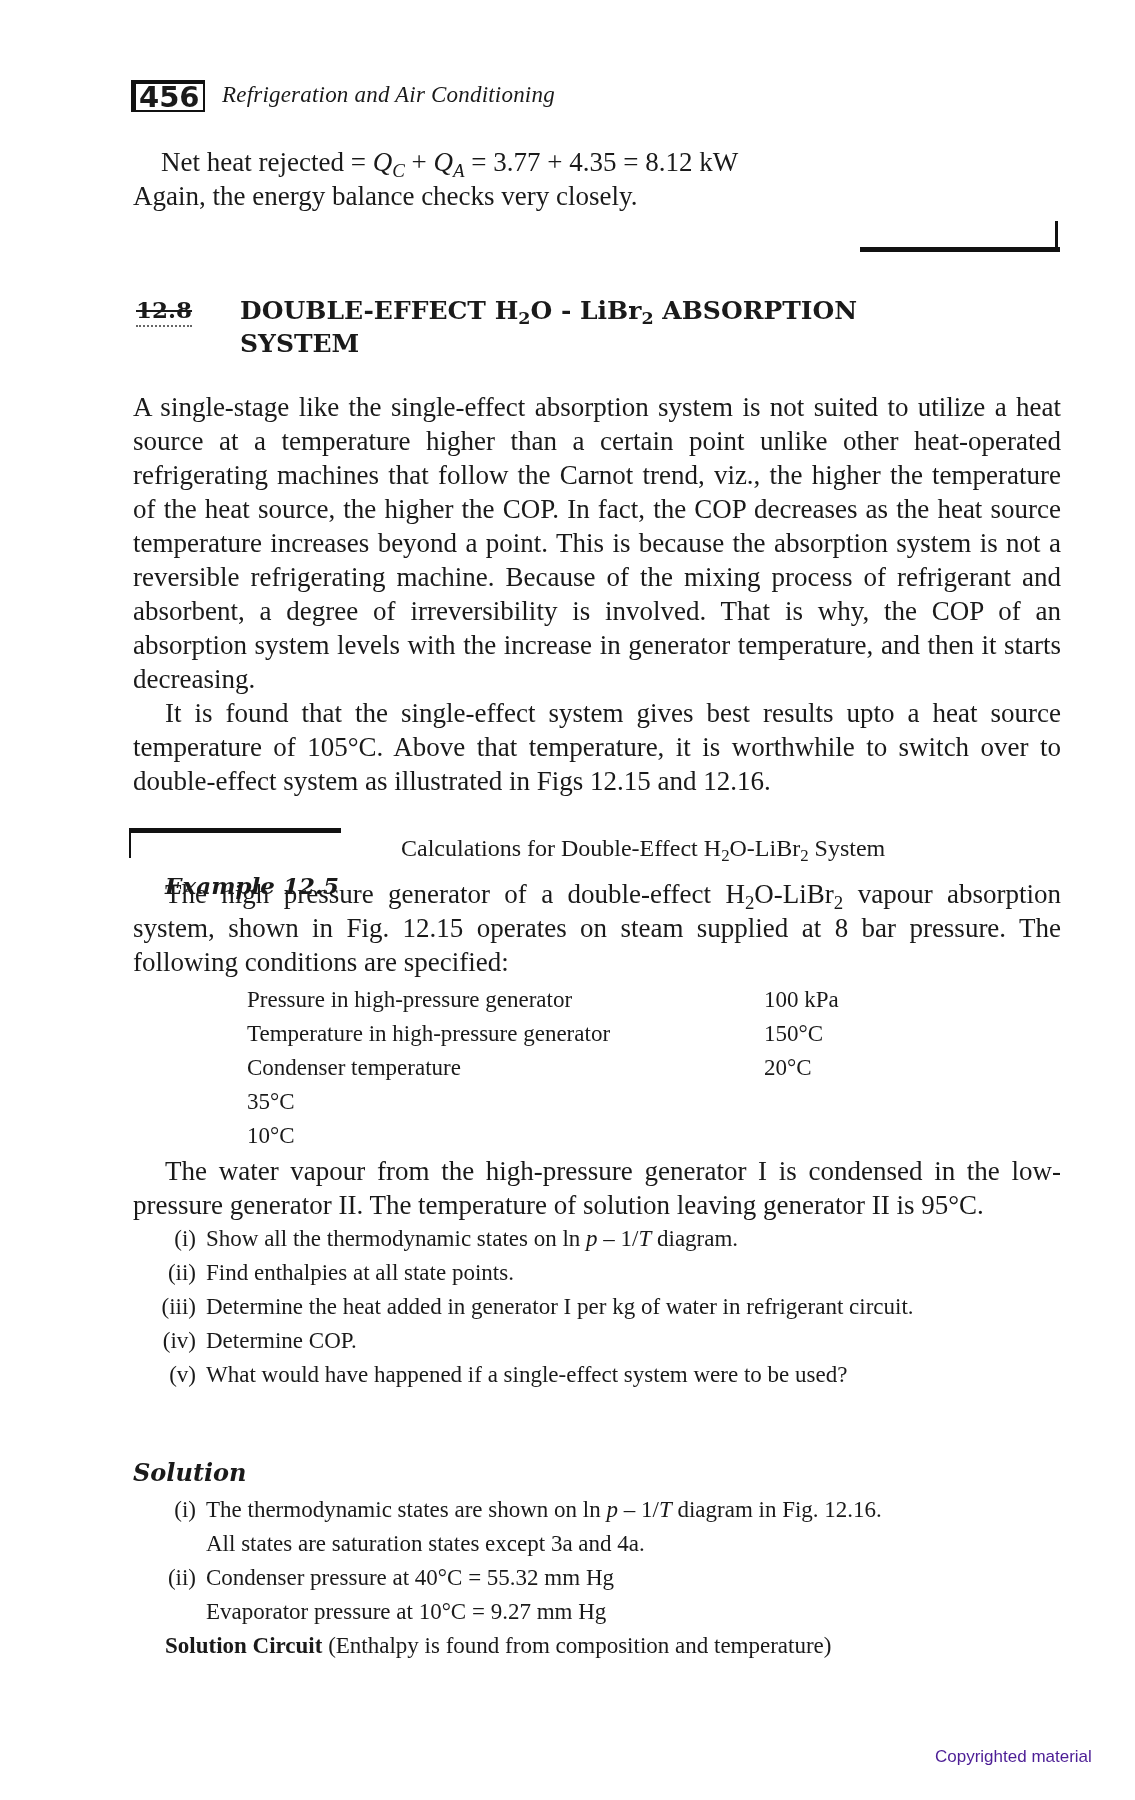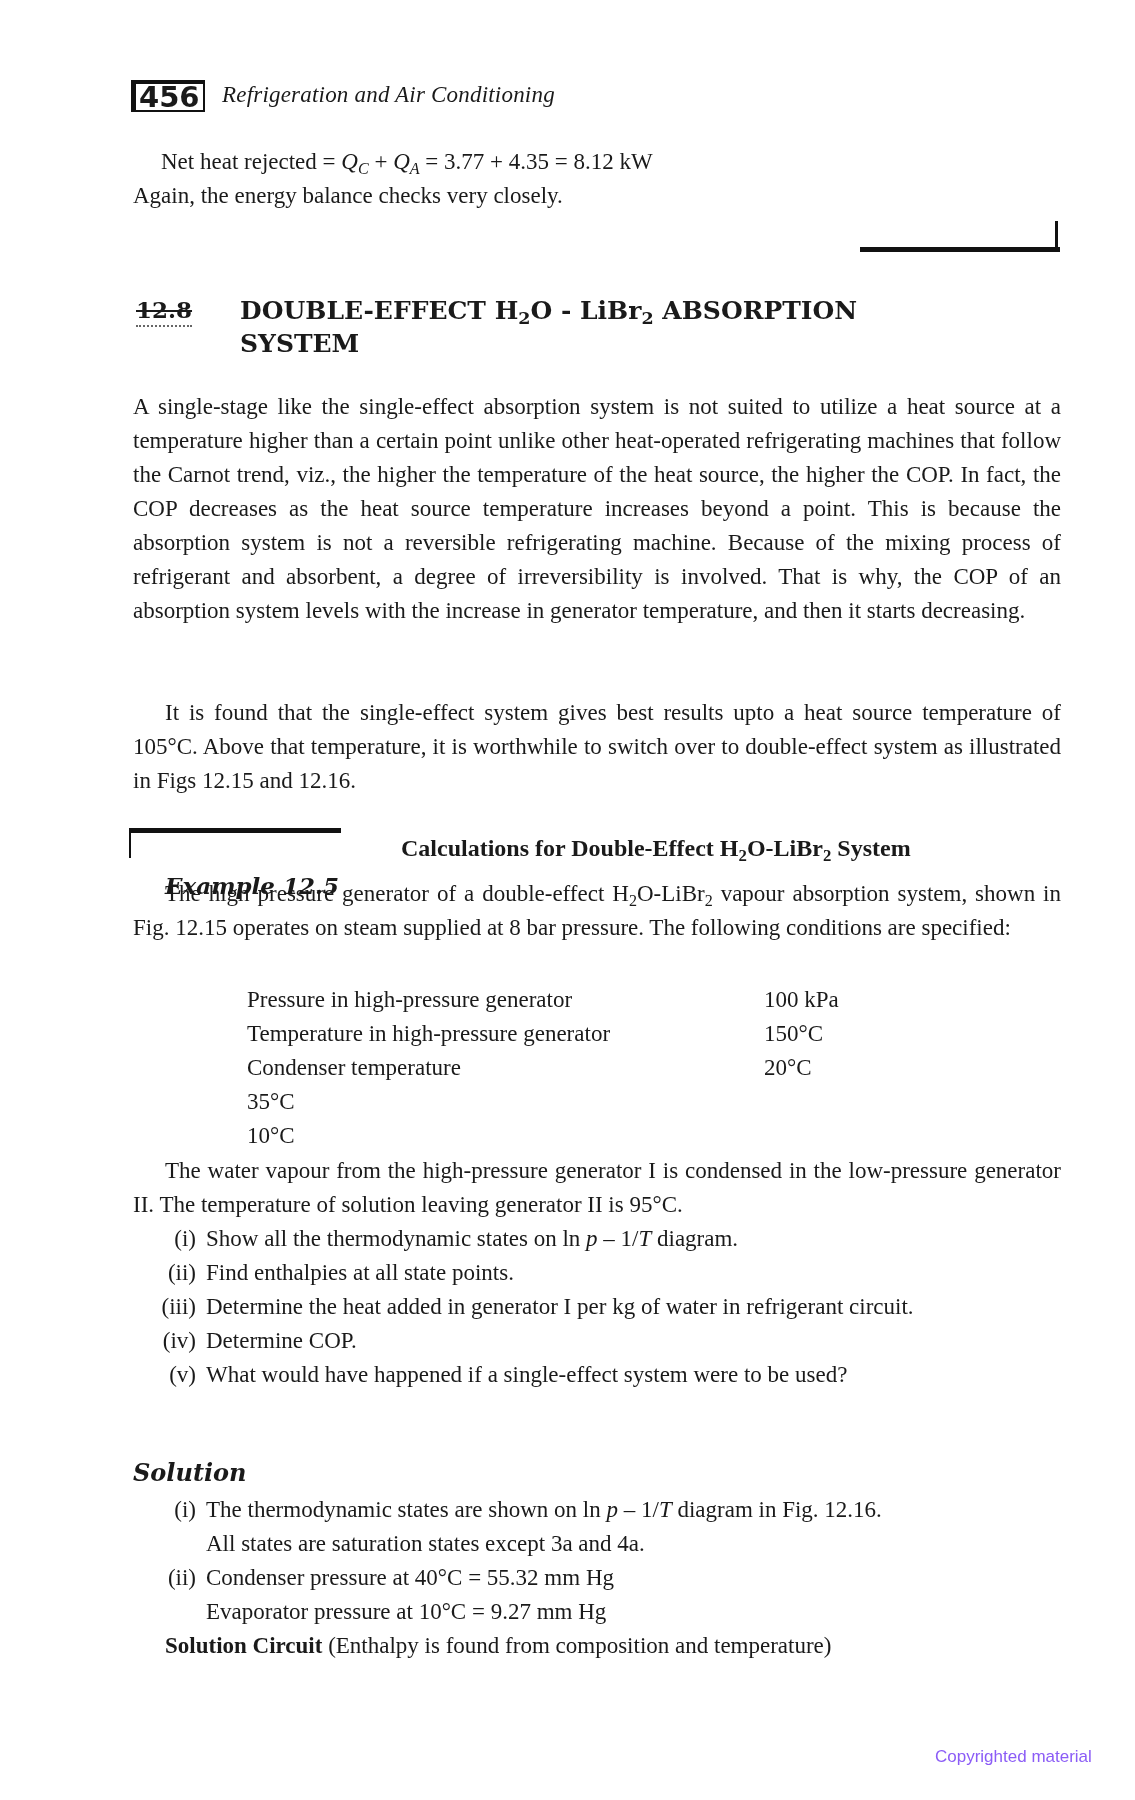--- a/index.html
+++ b/index.html
@@ -2,42 +2,42 @@
 <html><head>
 <meta charset="utf-8">
 <style>
   html, body { margin: 0; padding: 0; background: #ffffff; }
   body { width: 1135px; height: 1800px; position: relative; overflow: hidden; color: #1a1a1a;
          font-family: "Liberation Serif", "DejaVu Serif", serif; }
   .abs { position: absolute; }
   .page-num-box { left: 131px; top: 80px; border: 2px solid #111; border-left-width: 5px; border-top-width: 4px;
                   padding: 0 3px; font-family: "DejaVu Sans", sans-serif; font-weight: bold; font-size: 29px; line-height: 26px; }
   .running-head { left: 222px; top: 82px; font-style: italic; font-size: 23px; letter-spacing: 0.2px; }
-  .body-text { font-size: 23px; line-height: 34px; }
+  .body-text { font-size: 27px; line-height: 34px; }
   .para { left: 133px; width: 928px; text-align: justify; text-indent: 0; }
   .indent { text-indent: 32px; }
   .end-rule { left: 860px; top: 247px; width: 200px; height: 5px; background: #111; }
   .end-rule-v { left: 1055px; top: 221px; width: 3px; height: 30px; background: #111; }
   .sec-num { left: 136px; top: 296px; font-family: "DejaVu Serif", serif; font-weight: bold; font-size: 23px;
              text-decoration: line-through; text-decoration-thickness: 2px; border-bottom: 2px dotted #666; padding-bottom: 2px; }
   .sec-title { left: 240px; top: 294px; font-family: "DejaVu Serif", serif; font-weight: bold; font-size: 25px; line-height: 33px; width: 800px; }
   sub { font-size: 0.7em; vertical-align: -0.3em; line-height: 0; }
   .ex-rule-h { left: 129px; top: 828px; width: 212px; height: 5px; background: #111; }
   .ex-rule-v { left: 129px; top: 828px; width: 2px; height: 30px; background: #111; }
   .ex-label { left: 165px; top: 836px; font-family: "DejaVu Serif", serif; font-style: italic; font-weight: bold; font-size: 23px; margin-top: 36px; }
-  .ex-title { left: 401px; top: 835px; font-weight: bold; font-size: 24px; }
+  .ex-title { left: 401px; top: 835px; font-weight: normal; font-size: 24px; }
   .cond-table { left: 247px; top: 983px; }
   .cond-row { display: flex; height: 34px; font-size: 23px; line-height: 34px; }
   .cond-label { width: 517px; }
   .list { left: 133px; width: 928px; }
   .li { display: flex; font-size: 23px; line-height: 34px; }
   .li-num { width: 73px; text-align: right; padding-right: 10px; box-sizing: border-box; }
   .li-text { flex: 1; text-align: justify; }
   .sol-head { left: 133px; top: 1458px; font-family: "DejaVu Serif", serif; font-style: italic; font-weight: bold; font-size: 24px; }
-  .copyright { left: 935px; top: 1747px; font-family: "Liberation Sans", sans-serif; font-size: 17px; color: #8b5cf6; }
+  .copyright { left: 935px; top: 1747px; font-family: "Liberation Sans", sans-serif; font-size: 17px; color: #4c1d95; }
   i.m { font-style: italic; }
 </style>
 </head>
 <body>
 
 <div class="abs page-num-box">456</div>
 <div class="abs running-head">Refrigeration and Air Conditioning</div>
 
 <div class="abs body-text" style="left:161px; top:145px;">
   <span>Net heat rejected = </span><i class="m">Q</i><sub><i>C</i></sub><span> + </span><i class="m">Q</i><sub><i>A</i></sub><span> = 3.77 + 4.35 = 8.12 kW</span>

